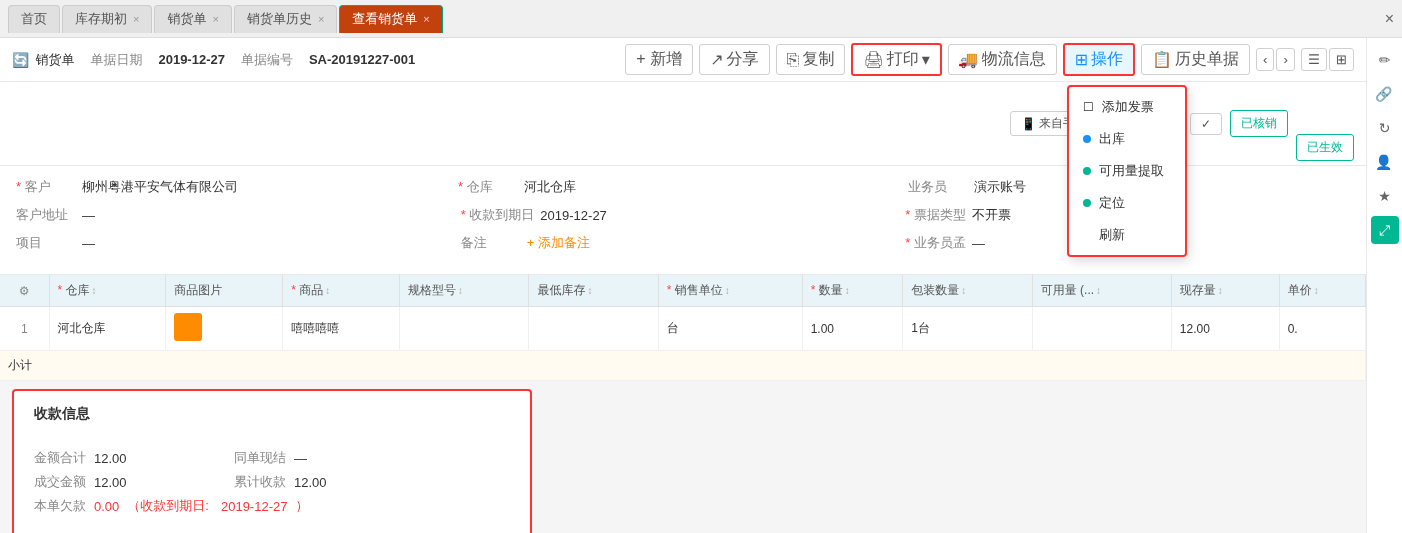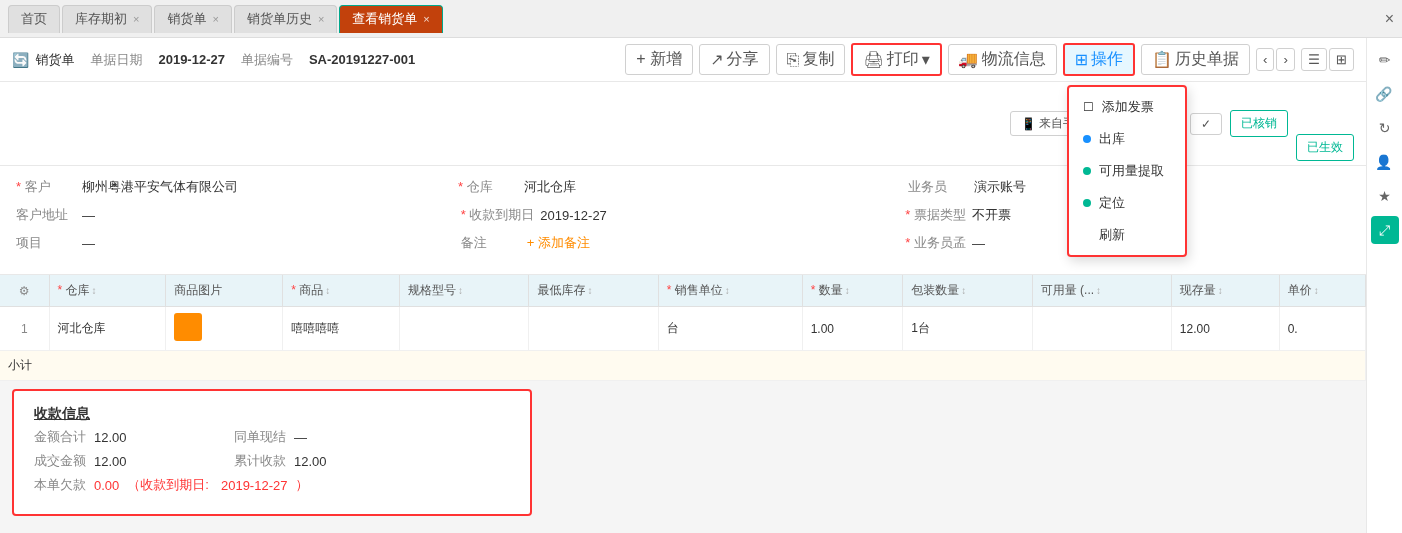--- a/index.html
+++ b/index.html
@@ -53,21 +53,21 @@
     td { padding: 6px 8px; border-right: 1px solid #f0f0f0; border-bottom: 1px solid #f0f0f0; color: #333; white-space: nowrap; }
     tr.data-row { background: #fff; }
     tr.subtotal-row { background: #fffbf0; }
     .gear-cell { color: #888; text-align: center; }
     .col-required::before { content: '* '; color: #ff4444; }
     .sort-icon { color: #aaa; margin-left: 2px; font-size: 10px; }
     .product-img { width: 28px; height: 28px; background: #ff8c00; display: inline-block; border-radius: 3px; }
 
     
     .payment-box { border: 2px solid #ff3333; border-radius: 4px; background: #fff; padding: 14px 20px; margin: 8px 12px; max-width: 520px; }
-    .payment-title { font-weight: bold; font-size: 14px; margin-bottom: 5px; color: #333; text-decoration: underline; }
+    .payment-title { font-weight: bold; font-size: 14px; margin-bottom: 26px; color: #333; }
     .payment-row { display: flex; gap: 40px; margin-bottom: 6px; }
     .payment-item { display: flex; align-items: center; gap: 8px; min-width: 160px; }
     .payment-label { color: #888; font-size: 13px; white-space: nowrap; }
     .payment-value { color: #333; font-size: 13px; }
     .payment-value.red { color: #ff3333; }
 
     
     .dropdown-menu { position: absolute; top: 88px; right: 200px; background: #fff; border: 1px solid #e0e0e0; border-radius: 4px; box-shadow: 2px 4px 12px rgba(0,0,0,0.15); z-index: 100; min-width: 120px; padding: 4px 0; }
     .dropdown-item { display: flex; align-items: center; gap: 8px; padding: 7px 14px; cursor: pointer; color: #333; font-size: 13px; }
     .dropdown-item .dot { width: 8px; height: 8px; border-radius: 50%; display: inline-block; }

